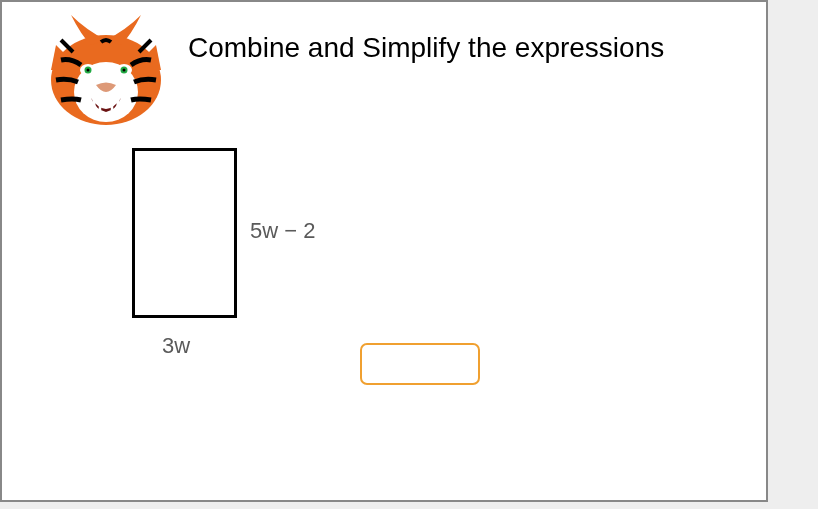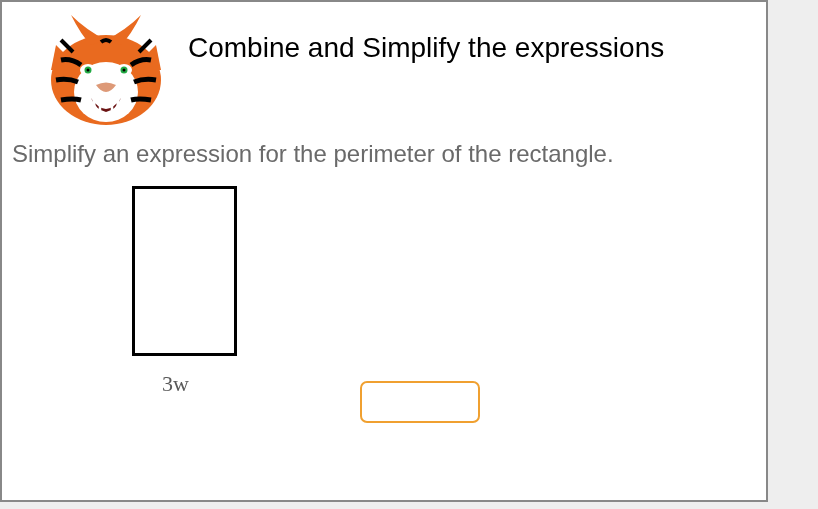--- a/index.html
+++ b/index.html
@@ -65,21 +65,20 @@
     top: 70px;
     font-size: 22px;
     color: #5a5a5a;
   }
   .label-bottom {
     position: absolute;
     left: 30px;
     top: 185px;
     font-size: 22px;
     color: #5a5a5a;
-    font-family: Liberation Serif, serif;
   }
   .answer-box {
     position: absolute;
     left: 228px;
     top: 195px;
     width: 120px;
     height: 42px;
     border: 2px solid #f0a030;
     border-radius: 7px;
     background: #fff;
@@ -119,21 +118,21 @@
       <path d="M92 86 L92 96" stroke="#fff" stroke-width="3" stroke-linecap="round"></path>
       <path d="M74 100 L74 92" stroke="#fff" stroke-width="2.5" stroke-linecap="round"></path>
       <path d="M86 100 L86 92" stroke="#fff" stroke-width="2.5" stroke-linecap="round"></path>
       <path d="M35 30 L47 42" stroke="#000" stroke-width="4"></path>
       <path d="M125 30 L113 42" stroke="#000" stroke-width="4"></path>
       <path d="M75 32 Q80 28 85 32" stroke="#000" stroke-width="4" fill="none"></path>
     </svg>
     <div class="title">Combine and Simplify the expressions</div>
   </div>
 
-  <div class="instruction">Simplify an expression for the perimeter of the rectangle.</div>
 
   <div class="figure-area">
     <div class="rectangle"></div>
+    <div class="label-right">5w − 2</div>
     <div class="label-bottom">3w</div>
     <input type="text" class="answer-box" value="" style="">
   </div>
 
 </div>
 
 </body></html>

